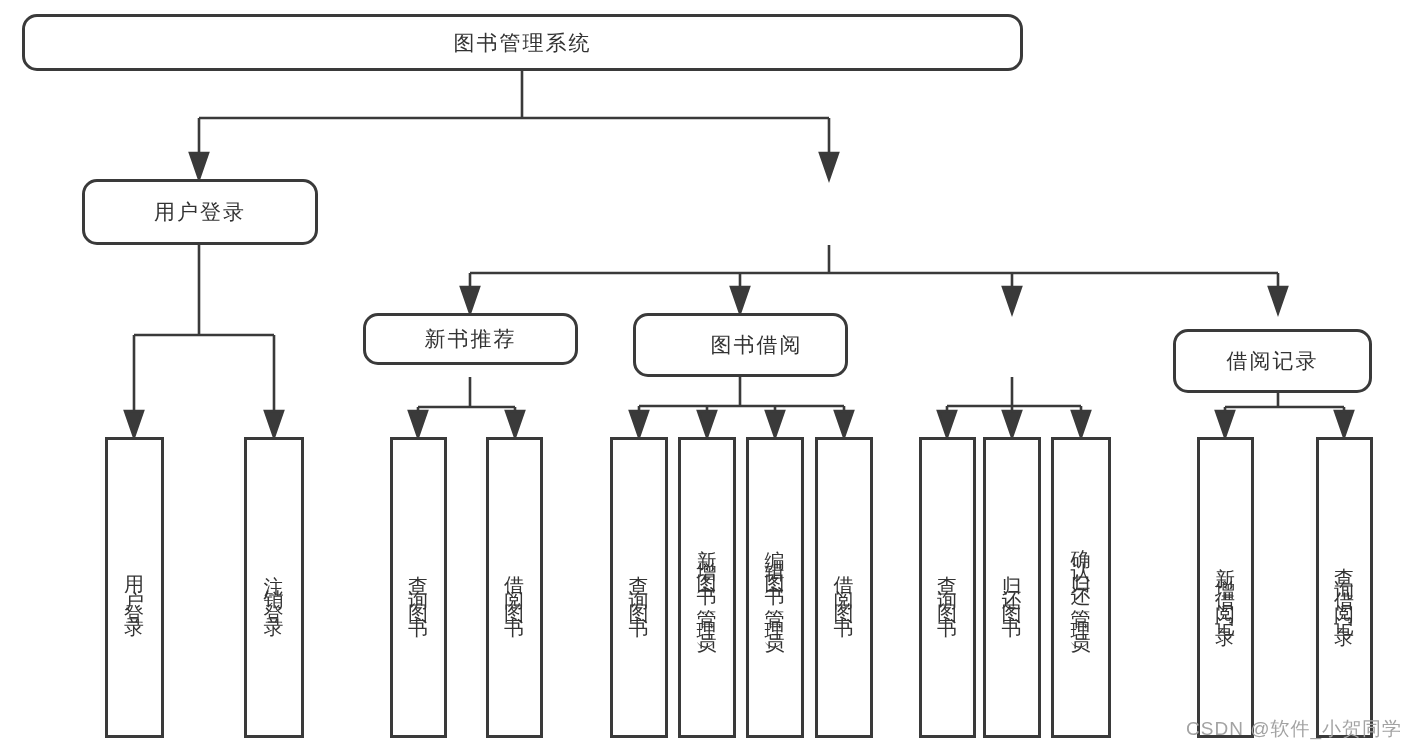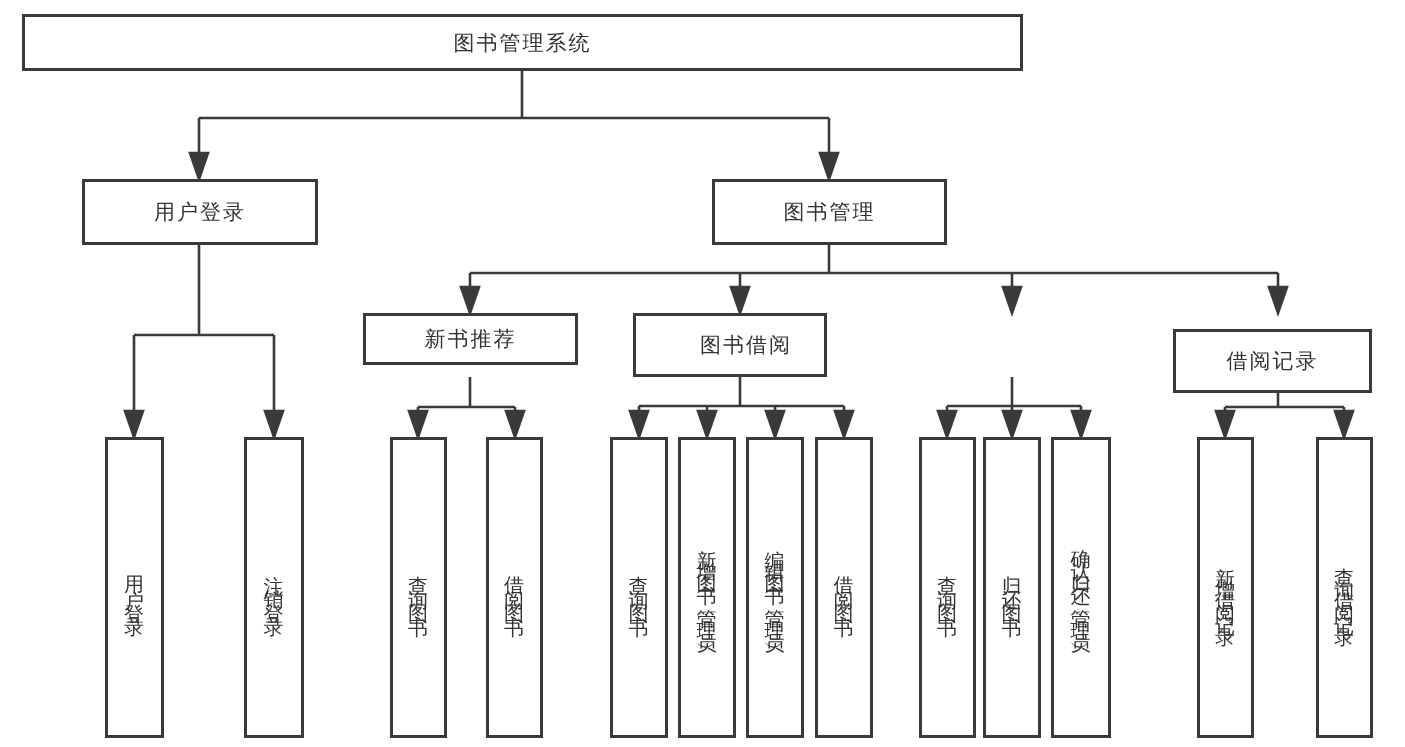--- a/index.html
+++ b/index.html
@@ -29,20 +29,21 @@
     background: #ffffff;
     display: flex;
     align-items: center;
     justify-content: center;
     color: #333333;
   }
   .hnode {
     font-size: 21px;
     letter-spacing: 2px;
     white-space: nowrap;
+    border-radius: 15px;
   }
   .vnode {
     writing-mode: vertical-rl;
     font-size: 20px;
     letter-spacing: 12px;
     line-height: 1;
   }
   .vnode.short {
     letter-spacing: 14px;
   }
@@ -100,28 +101,25 @@
     </g>
   </svg>
 
   <div class="node hnode" style="left:22px; top:14px; width:1001px; height:57px;">
     <span>图书管理系统</span>
   </div>
 
   <div class="node hnode" style="left:82px; top:179px; width:236px; height:66px;">
     <span>用户登录</span>
   </div>
-  <div class="node hnode" style="left:712px; top:179px; width:235px; height:66px;">
-    <span>图书管理</span>
-  </div>
 
   <div class="node hnode" style="left:363px; top:313px; width:215px; height:52px;">
     <span>新书推荐</span>
   </div>
-  <div class="node hnode" style="left:633px; top:313px; width:194px; height:64px;padding-left:32px;">
+  <div class="node hnode" style="left:633px; top:313px; width:215px; height:64px;padding-left:32px;">
     <span>图书借阅</span>
   </div>
   <div class="node hnode" style="left:1173px; top:329px; width:199px; height:64px;">
     <span>借阅记录</span>
   </div>
 
   <div class="node vnode short" style="left:105px; top:437px; width:59px; height:301px;">
     <span>用户登录</span>
   </div>
   <div class="node vnode short" style="left:244px; top:437px; width:60px; height:301px;">
@@ -158,14 +156,15 @@
     <span>确认归还（管理员）</span>
   </div>
 
   <div class="node vnode" style="left:1197px; top:437px; width:57px; height:301px;">
     <span>新增借阅记录</span>
   </div>
   <div class="node vnode" style="left:1316px; top:437px; width:57px; height:301px;">
     <span>查询借阅记录</span>
   </div>
 
+  <div class="watermark">CSDN @软件_小贺同学</div>
 
 </div>
 
 </body></html>

